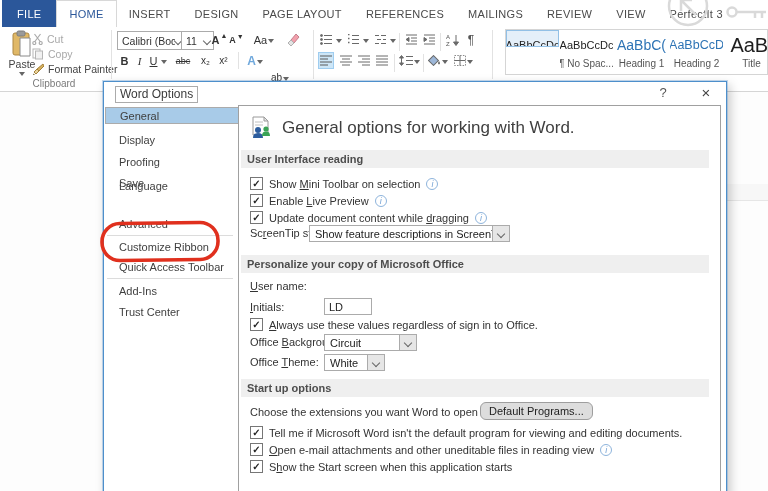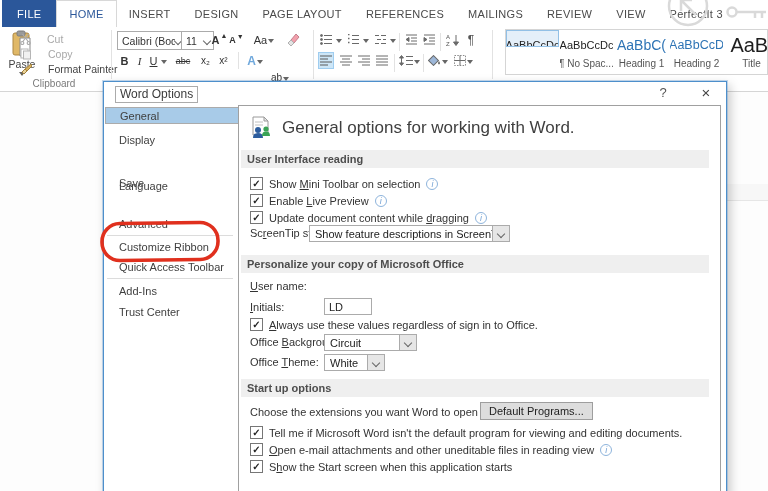--- a/index.html
+++ b/index.html
@@ -13,21 +13,21 @@
   .tab.active{color:#2b579a;background:#fff;border:1px solid #d8d8d8;border-bottom:none;}
 
   
   .ribbon{position:absolute;left:0;top:27px;right:0;height:64px;background:#fff;border-bottom:1px solid #d5d5d5;}
   .vsep{position:absolute;top:3px;bottom:12px;width:1px;background:#e2e2e2;}
   .grouplabel{position:absolute;bottom:2px;font-size:10px;color:#7a7a7a;text-align:center;}
 
   .pastebtn{position:absolute;left:4px;top:3px;width:36px;height:50px;display:flex;flex-direction:column;align-items:center;}
   .pastebtn span{font-size:10.5px;color:#444;margin-top:1px;}
   .tri-d{width:0;height:0;border:3px solid transparent;border-top:4px solid #666;margin-top:2px;}
-  .smallcmd{position:absolute;left:20px;display:flex;align-items:center;gap:16px;height:15px;font-size:10.5px;white-space:nowrap;}
+  .smallcmd{position:absolute;left:32px;display:flex;align-items:center;gap:4px;height:15px;font-size:10.5px;white-space:nowrap;}
   .smallcmd.dis{color:#a8a8a8;}
 
   .combo{position:absolute;height:17px;border:1px solid #ababab;background:#fff;display:flex;align-items:center;
          font-size:10.5px;color:#333;padding-left:4px;}
   .combo .chev{margin-left:auto;margin-right:3px;}
   .chev{width:5px;height:5px;border-right:1.4px solid #666;border-bottom:1.4px solid #666;transform:rotate(45deg);flex:none;}
   .rbtn{position:absolute;height:17px;display:flex;align-items:center;justify-content:center;gap:1px;color:#333;}
   .rbtn.sel{background:#cde6f7;border:1px solid #9fcdf0;}
   .dd{width:0;height:0;border:3px solid transparent;border-top:4px solid #666;margin-top:5px;}
   .colorbar{position:absolute;left:1px;right:1px;bottom:1px;height:3px;}
@@ -381,20 +381,21 @@
   <div class="dialog">
     <div class="dtitle">
       <span class="txt">Word Options</span>
       <span class="dhelp">?</span>
       <span class="dclose">×</span>
     </div>
 
     <div class="dsidebar">
       <div class="sitem sel" style="top:2px;">General</div>
       <div class="sitem" style="top:25px;">Display</div>
+      <div class="sitem" style="top:47px;">Proofing</div>
       <div class="sitem" style="top:68px;">Save</div>
       <div class="sitem" style="top:71px;">Language</div>
       <div class="sitem" style="top:109px;">Advanced</div>
       <div class="sdiv" style="top:130px;"></div>
       <div class="sitem" style="top:132px;">Customize Ribbon</div>
       <div class="sitem" style="top:152px;">Quick Access Toolbar</div>
       <div class="sdiv" style="top:173px;"></div>
       <div class="sitem" style="top:176px;">Add-Ins</div>
       <div class="sitem" style="top:197px;">Trust Center</div>
     </div>
@@ -474,21 +475,21 @@
         <span class="btn">
             <span class="chev"></span>
           </span>
       </div>
 
       <div class="secbar" style="top:273px;">Start up options</div>
 
       <div class="frow" style="left:11px;top:300px;">
         <span>Choose the extensions you want Word to open by default:</span>
       </div>
-      <button class="pushbtn" style="position:absolute;left:241px;top:296px;">Default Programs...</button>
+      <button class="pushbtn" style="position:absolute;left:241px;top:296px;border-radius:6px;">Default Programs...</button>
 
       <div class="frow" style="left:11px;top:320px;">
         <span class="cb"></span>
         <span><span>Tell me if Microsoft Word isn't the default program for viewing and editing documents.</span><span class="u"></span><span></span></span>
       </div>
       <div class="frow" style="left:11px;top:337px;">
         <span class="cb"></span>
         <span><span></span><span class="u">O</span><span>pen e-mail attachments and other uneditable files in reading view</span></span>
         <span class="info"></span>
       </div>

